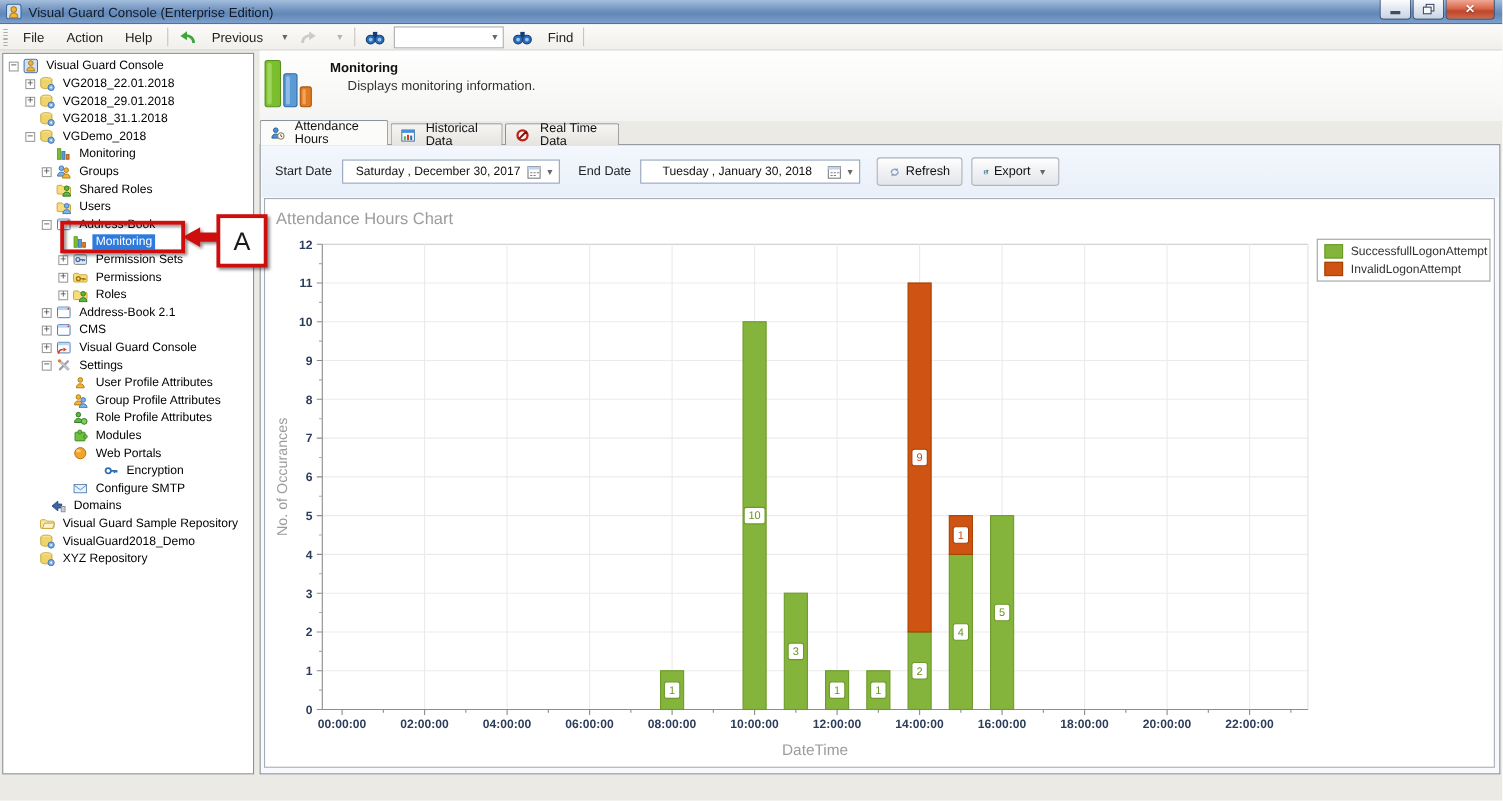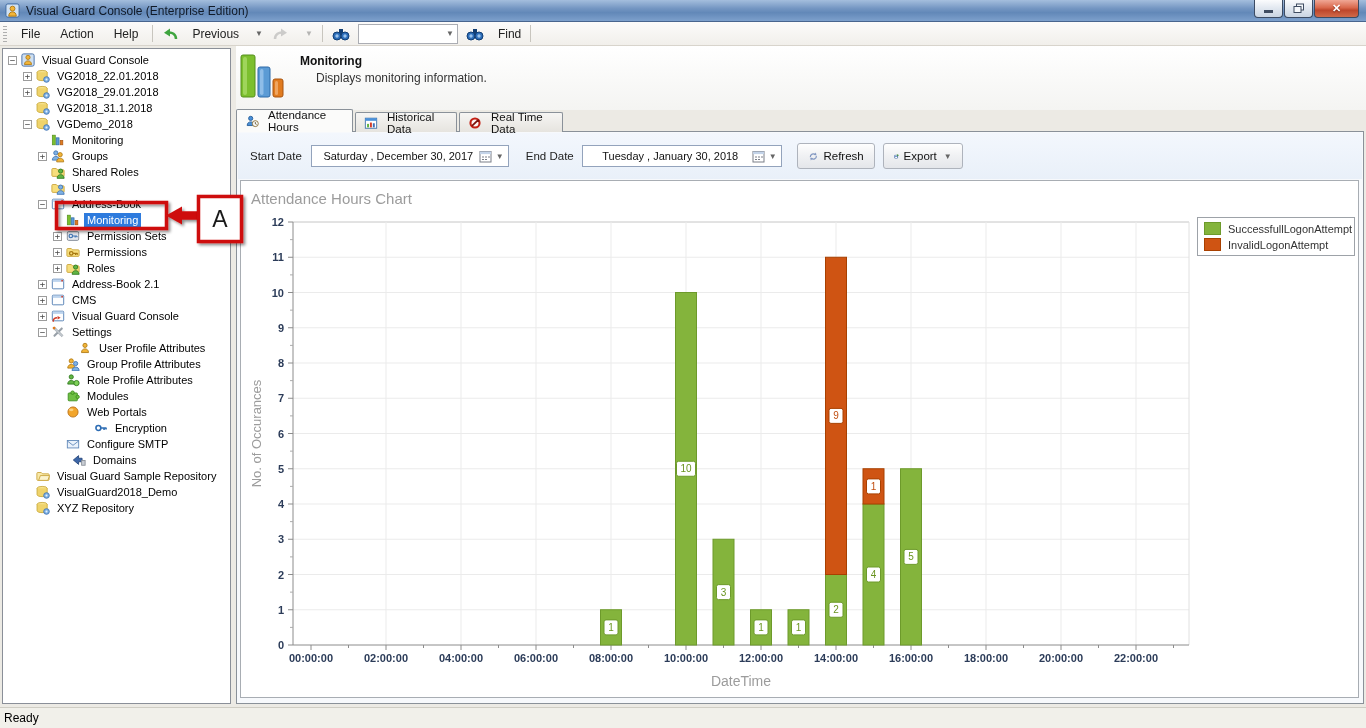--- a/index.html
+++ b/index.html
@@ -332,21 +332,21 @@
           <g transform="rotate(45 8 8)">
             <rect x="7" y="1" width="2.4" height="14" rx="1" fill="#98A0A8"></rect>
           </g>
           <g transform="rotate(-45 8 8)">
             <rect x="7" y="1" width="2.4" height="14" rx="1" fill="#C2C8CE" stroke="#8A9199" stroke-width=".5"></rect>
           </g>
           <circle cx="3.5" cy="3.5" r="1.6" fill="#E07B1F"></circle>
         </svg>
         <span class="tree-label">Settings</span>
       </div>
-      <div class="tree-row" style="padding-left: 50px; margin-left: 12px;">
+      <div class="tree-row" style="padding-left: 50px;">
         <div class="exp-spacer"></div>
         <svg class="tree-ico" width="14" height="14" viewBox="0 0 16 16">
           <circle cx="8" cy="5" r="2.4" fill="#F2B437" stroke="#B07A14"></circle>
           <path d="M4 13.2c0-2.8 1.8-4.2 4-4.2s4 1.4 4 4.2z" fill="#F2B437" stroke="#B07A14"></path>
         </svg>
         <span class="tree-label">User Profile Attributes</span>
       </div>
       <div class="tree-row" style="padding-left: 50px; text-align: center;">
         <div class="exp-spacer"></div>
         <svg class="tree-ico" width="14" height="14" viewBox="0 0 16 16">
@@ -392,21 +392,21 @@
         <span class="tree-label">Encryption</span>
       </div>
       <div class="tree-row" style="padding-left: 50px;">
         <div class="exp-spacer"></div>
         <svg class="tree-ico" width="14" height="14" viewBox="0 0 16 16">
           <rect x="1.5" y="4" width="13" height="8.5" fill="#EAF2FB" stroke="#5E87B8"></rect>
           <path d="M1.5 4.5L8 9.5l6.5-5" fill="none" stroke="#5E87B8"></path>
         </svg>
         <span class="tree-label">Configure SMTP</span>
       </div>
-      <div class="tree-row" style="padding-left: 56px; align-items: center;">
+      <div class="tree-row" style="padding-left: 30px; align-items: center;">
         <div class="exp-spacer"></div>
         <svg class="tree-ico" width="14" height="14" viewBox="0 0 16 16">
           <polygon points="1.5,8 7.5,3 7.5,6 11.5,6 11.5,10 7.5,10 7.5,13" fill="#3C66A8" stroke="#27477A"></polygon>
           <rect x="11" y="8.5" width="4" height="5.5" fill="#C8CDD4" stroke="#8A9099"></rect>
         </svg>
         <span class="tree-label">Domains</span>
       </div>
       <div class="tree-row" style="padding-left: 20px;">
         <div class="exp-spacer"></div>
         <svg class="tree-ico" width="14" height="14" viewBox="0 0 16 16">
@@ -665,23 +665,20 @@
             <span>SuccessfullLogonAttempt</span>
           </div>
           <div class="legend-row">
             <span class="legend-swatch" style="background:#CF5413;border:1px solid #A84000;"></span>
             <span>InvalidLogonAttempt</span>
           </div>
         </div>
     </div>
   </div>
 
-  <div id="statusbar">
-    <span>Ready</span>
-  </div>
 
   <svg id="annotation-overlay">
     <defs>
       <filter id="ds" x="-30%" y="-30%" width="170%" height="170%">
         <feDropShadow dx="2" dy="2" stdDeviation="1.4" flood-opacity="0.45"></feDropShadow>
       </filter>
     </defs>
     <rect x="56.5" y="202.5" width="110" height="26" fill="none" stroke="#CE0E0E" stroke-width="3.5" filter="url(#ds)"></rect>
     <polygon points="166,215.5 182,206.5 182,211.3 198,211.3 198,219.7 182,219.7 182,224.5" fill="#CE0E0E" filter="url(#ds)"></polygon>
     <rect x="198.5" y="196.5" width="43" height="45" fill="#FFFFFF" stroke="#CE0E0E" stroke-width="3.5" filter="url(#ds)"></rect>

